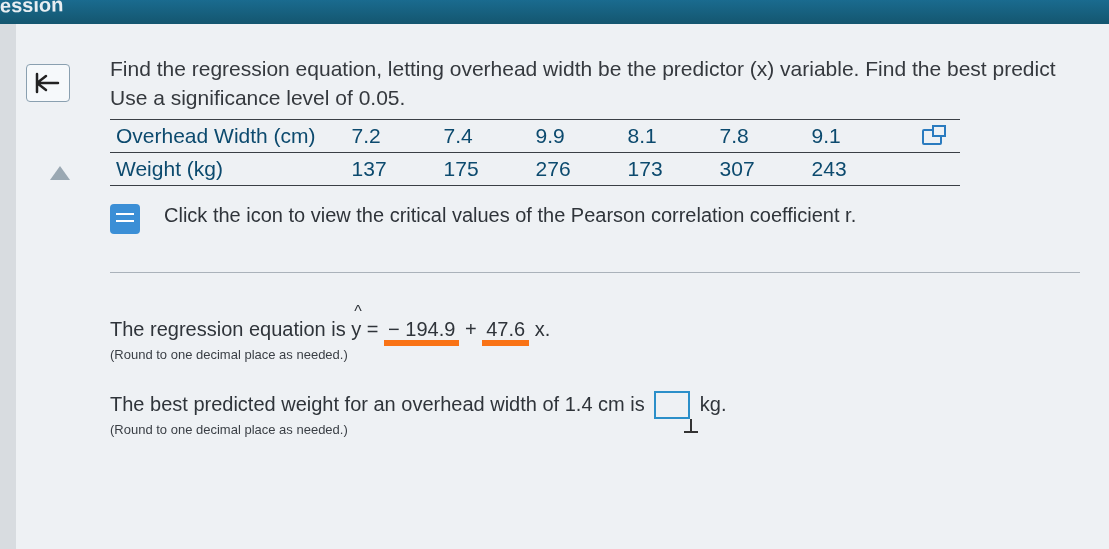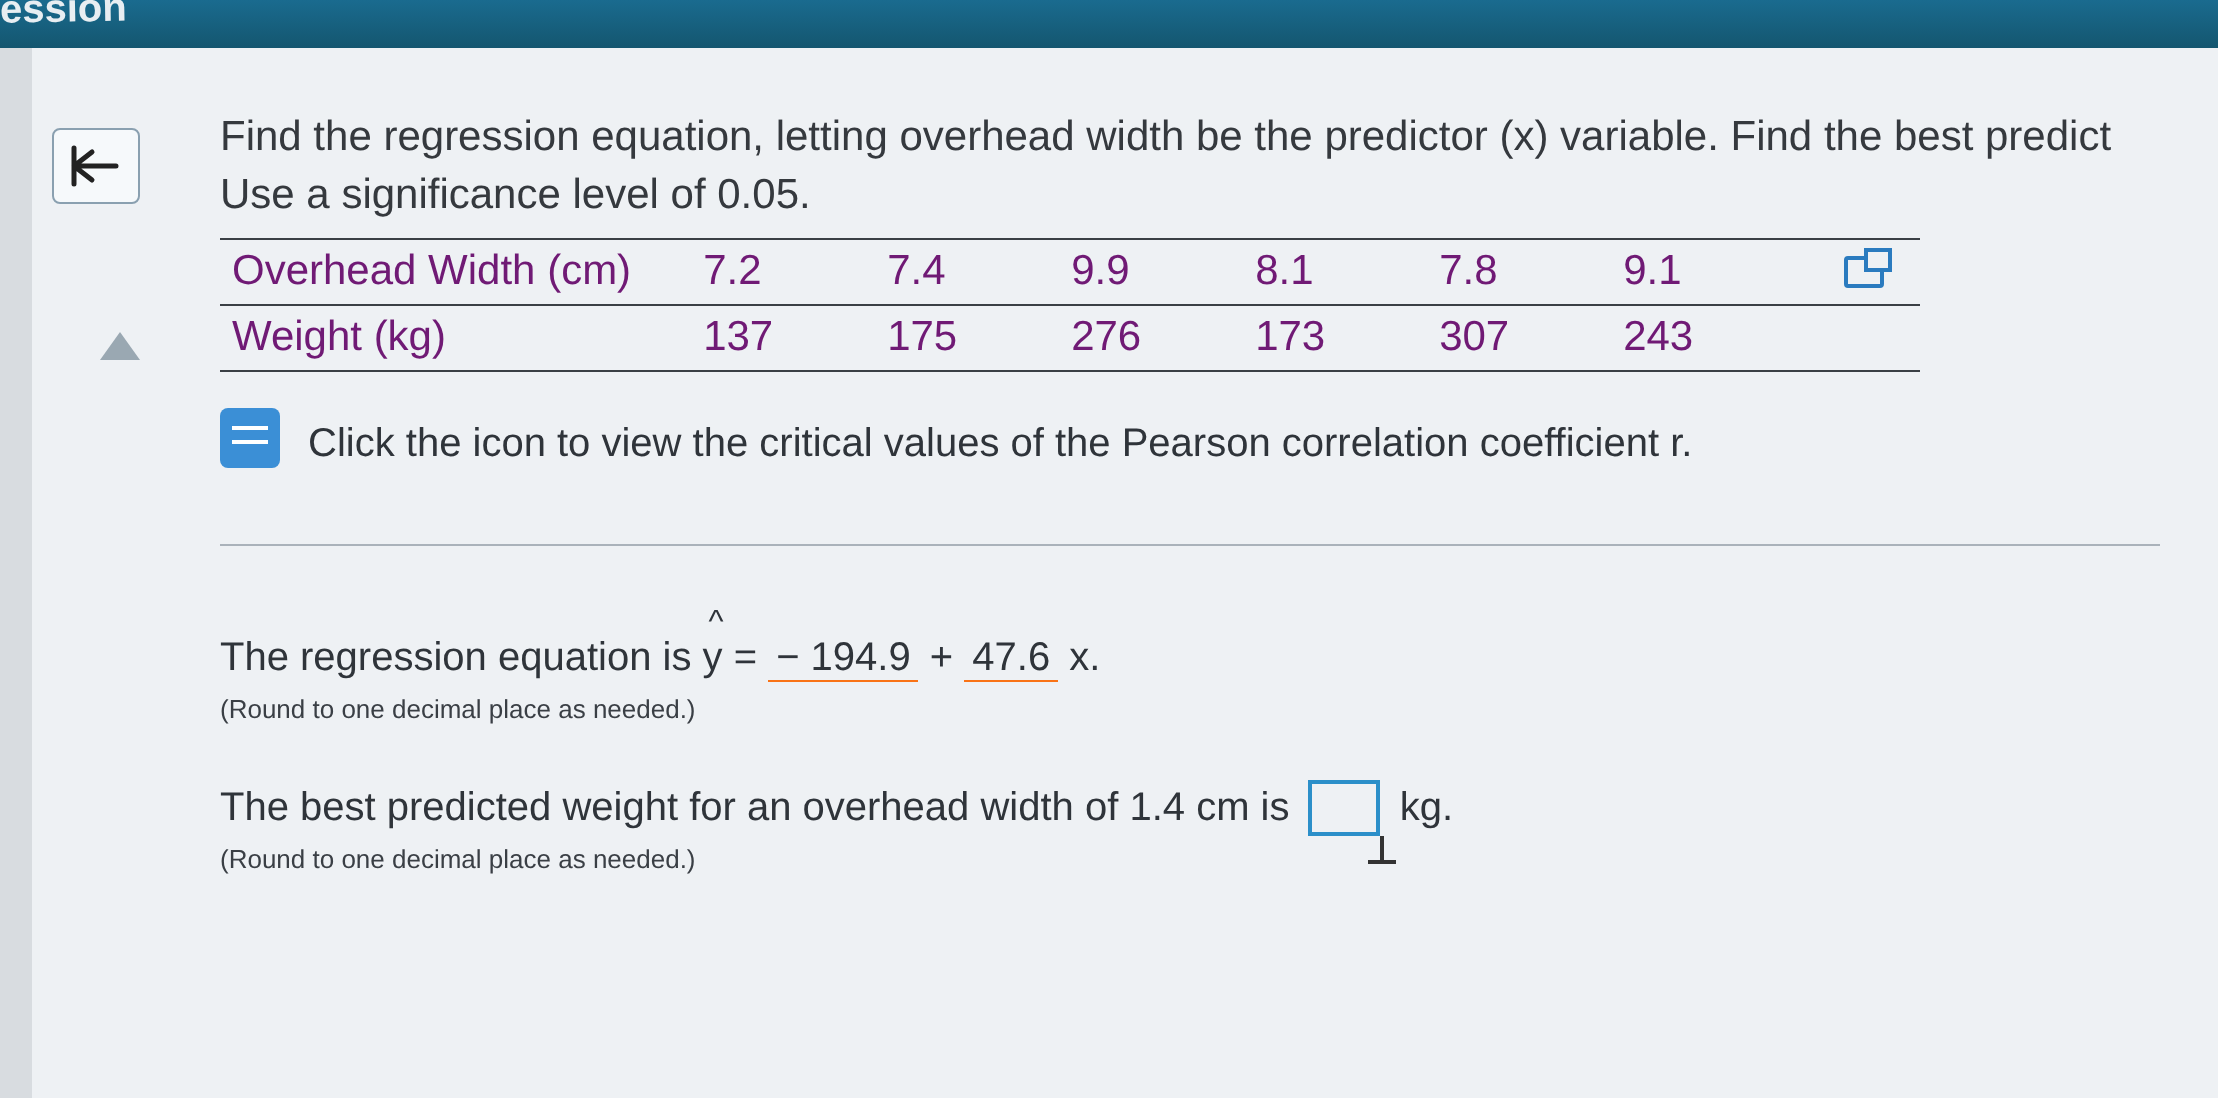--- a/index.html
+++ b/index.html
@@ -70,21 +70,21 @@
 .prompt {
   font-size: 21px;
   line-height: 1.4;
   color: #35393e;
   max-width: 1010px;
 }
 .datatable {
   margin-top: 6px;
   border-collapse: collapse;
   font-size: 21px;
-  color: #701a75;
+  color: #0c4a6e;
 }
 .datatable td, .datatable th {
   padding: 4px 18px 4px 6px;
   text-align: left;
   font-weight: normal;
 }
 .datatable th {
   text-align: left;
   padding-right: 30px;
 }
@@ -108,22 +108,22 @@
   content: "";
   position: absolute;
   top: -6px; right: -6px;
   width: 10px; height: 8px;
   border: 2px solid #2a7bbf;
   background: #eef1f4;
 }
 .link-row {
   margin-top: 18px;
   display: flex;
-  align-items: flex-end;
-  gap: 14px;
+  align-items: flex-start;
+  gap: 24px;
   font-size: 20px;
 }
 .doc-icon {
   width: 30px; height: 30px;
   background: #3b8fd6;
   border-radius: 4px;
   position: relative;
 }
 .doc-icon::before, .doc-icon::after {
   content: "";
@@ -141,21 +141,21 @@
 }
 .answer {
   margin-top: 40px;
   font-size: 20px;
   line-height: 1.6;
 }
 .answer .eq {
   display: inline;
 }
 .answer .filled {
-  border-bottom: 1px solid #f97316;
+  border-bottom: 6px solid #f97316;
   padding: 0 4px;
 }
 .answer .sub {
   font-size: 13px;
   color: #3a3f45;
 }
 .blank-box {
   display: inline-block;
   width: 36px; height: 28px;
   border: 2px solid #2b8fc9;

